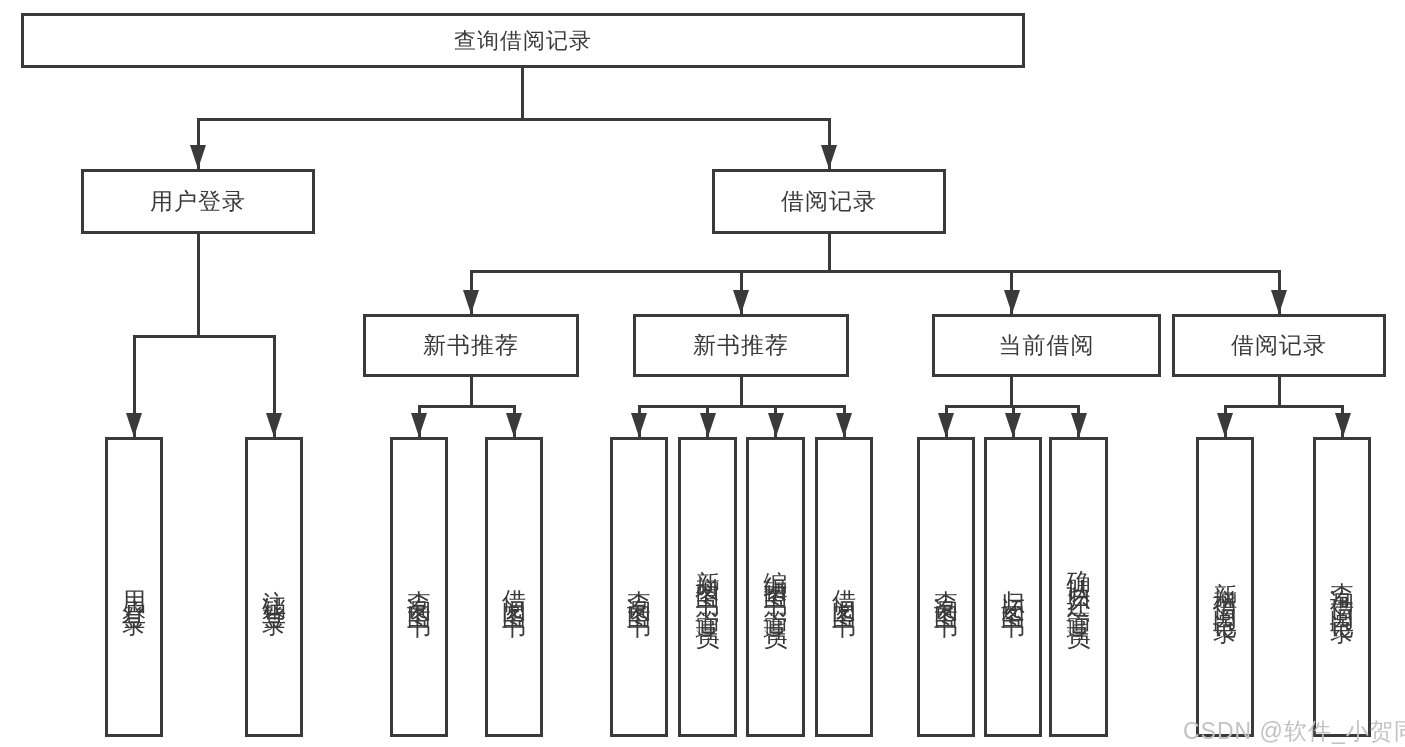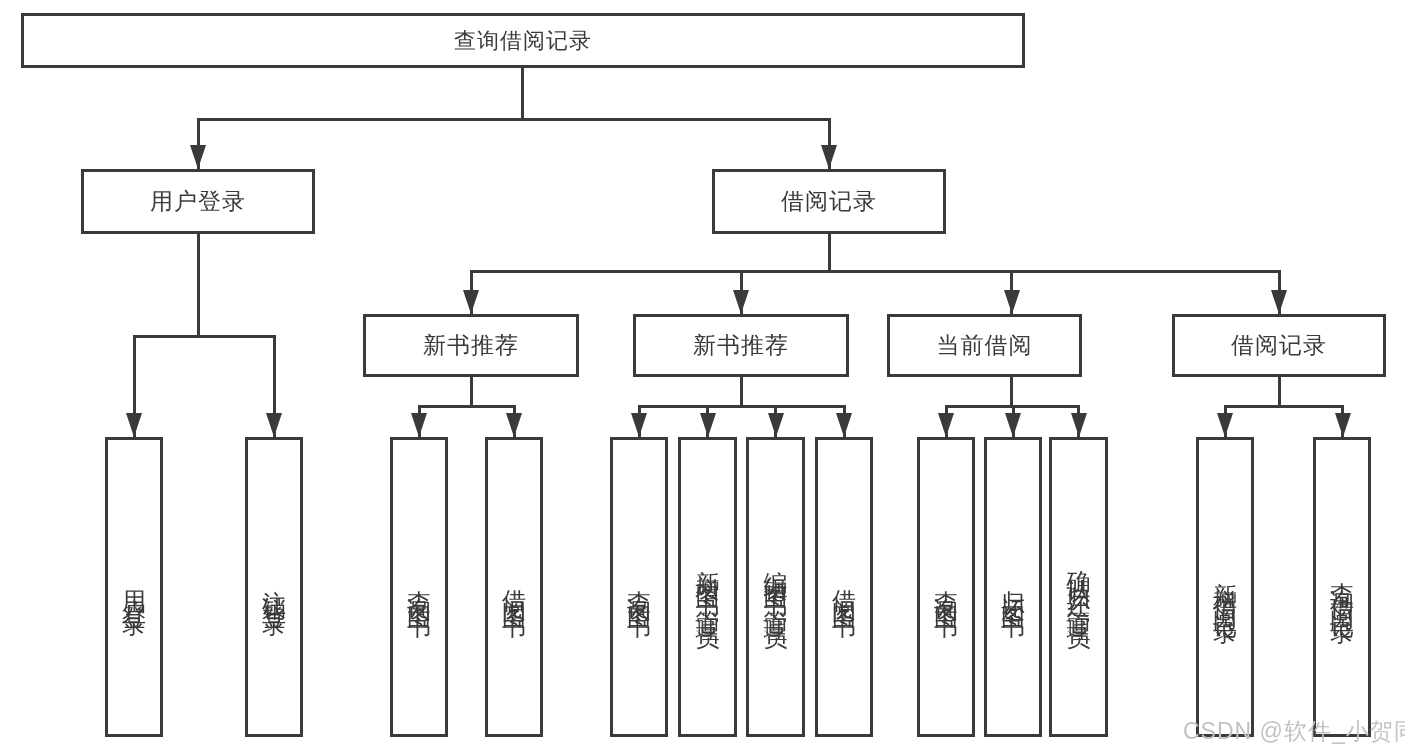--- a/index.html
+++ b/index.html
@@ -49,21 +49,21 @@
   <div class="box hbox" style="left:712px;top:169px;width:234px;height:65px">
     <span>借阅记录</span>
   </div>
 
   <div class="box hbox" style="left:363px;top:314px;width:216px;height:63px">
     <span>新书推荐</span>
   </div>
   <div class="box hbox" style="left:633px;top:314px;width:216px;height:63px">
     <span>新书推荐</span>
   </div>
-  <div class="box hbox" style="left:887px;top:314px;width:195px;height:63px">
+  <div class="box hbox" style="left:932px;top:314px;width:229px;height:63px">
     <span>当前借阅</span>
   </div>
   <div class="box hbox" style="left:1172px;top:314px;width:214px;height:63px">
     <span>借阅记录</span>
   </div>
 
   <div class="box vbox" style="left:105px;top:437px;width:58px;height:300px">
     <span>用户登录</span>
   </div>
   <div class="box vbox" style="left:245px;top:437px;width:58px;height:300px">

